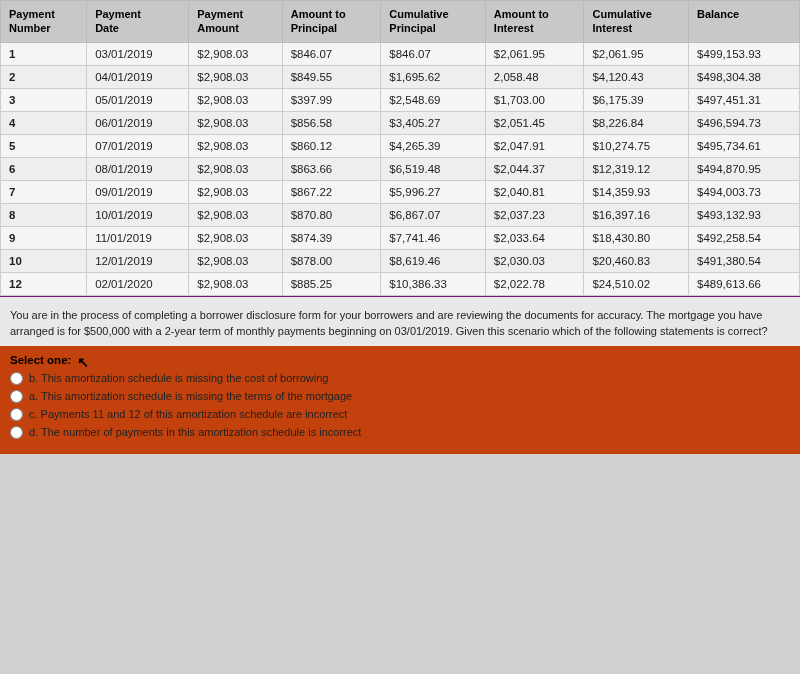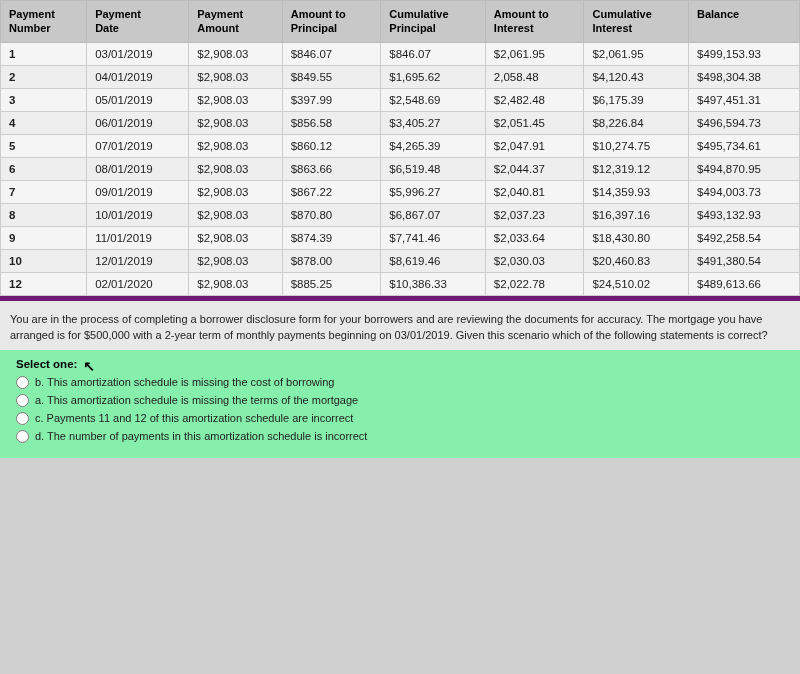--- a/index.html
+++ b/index.html
@@ -45,25 +45,25 @@
     }
     tbody td:first-child {
       font-weight: bold;
     }
     .description-box {
       background: #e8e8e8;
       padding: 10px 10px 6px 10px;
       font-size: 11px;
       color: #222;
       line-height: 1.5;
-      border-top: 5px solid #701a75;
+      border-top: 1px solid #701a75;
     }
     .select-section {
-      background: #86efac;
-      padding: 8px 10px 10px 16px;
+      background: #c2410c;
+      padding: 8px 10px 10px 10px;
     }
     .select-label {
       font-size: 11.5px;
       font-weight: bold;
       margin-bottom: 6px;
       display: flex;
       align-items: center;
       gap: 6px;
     }
     .cursor-icon {
@@ -124,21 +124,21 @@
           <td>2,058.48</td>
           <td>$4,120.43</td>
           <td>$498,304.38</td>
         </tr>
         <tr>
           <td>3</td>
           <td>05/01/2019</td>
           <td>$2,908.03</td>
           <td>$397.99</td>
           <td>$2,548.69</td>
-          <td>$2,482.48</td>
+          <td>$1,703.00</td>
           <td>$6,175.39</td>
           <td>$497,451.31</td>
         </tr>
         <tr>
           <td>4</td>
           <td>06/01/2019</td>
           <td>$2,908.03</td>
           <td>$856.58</td>
           <td>$3,405.27</td>
           <td>$2,051.45</td>

